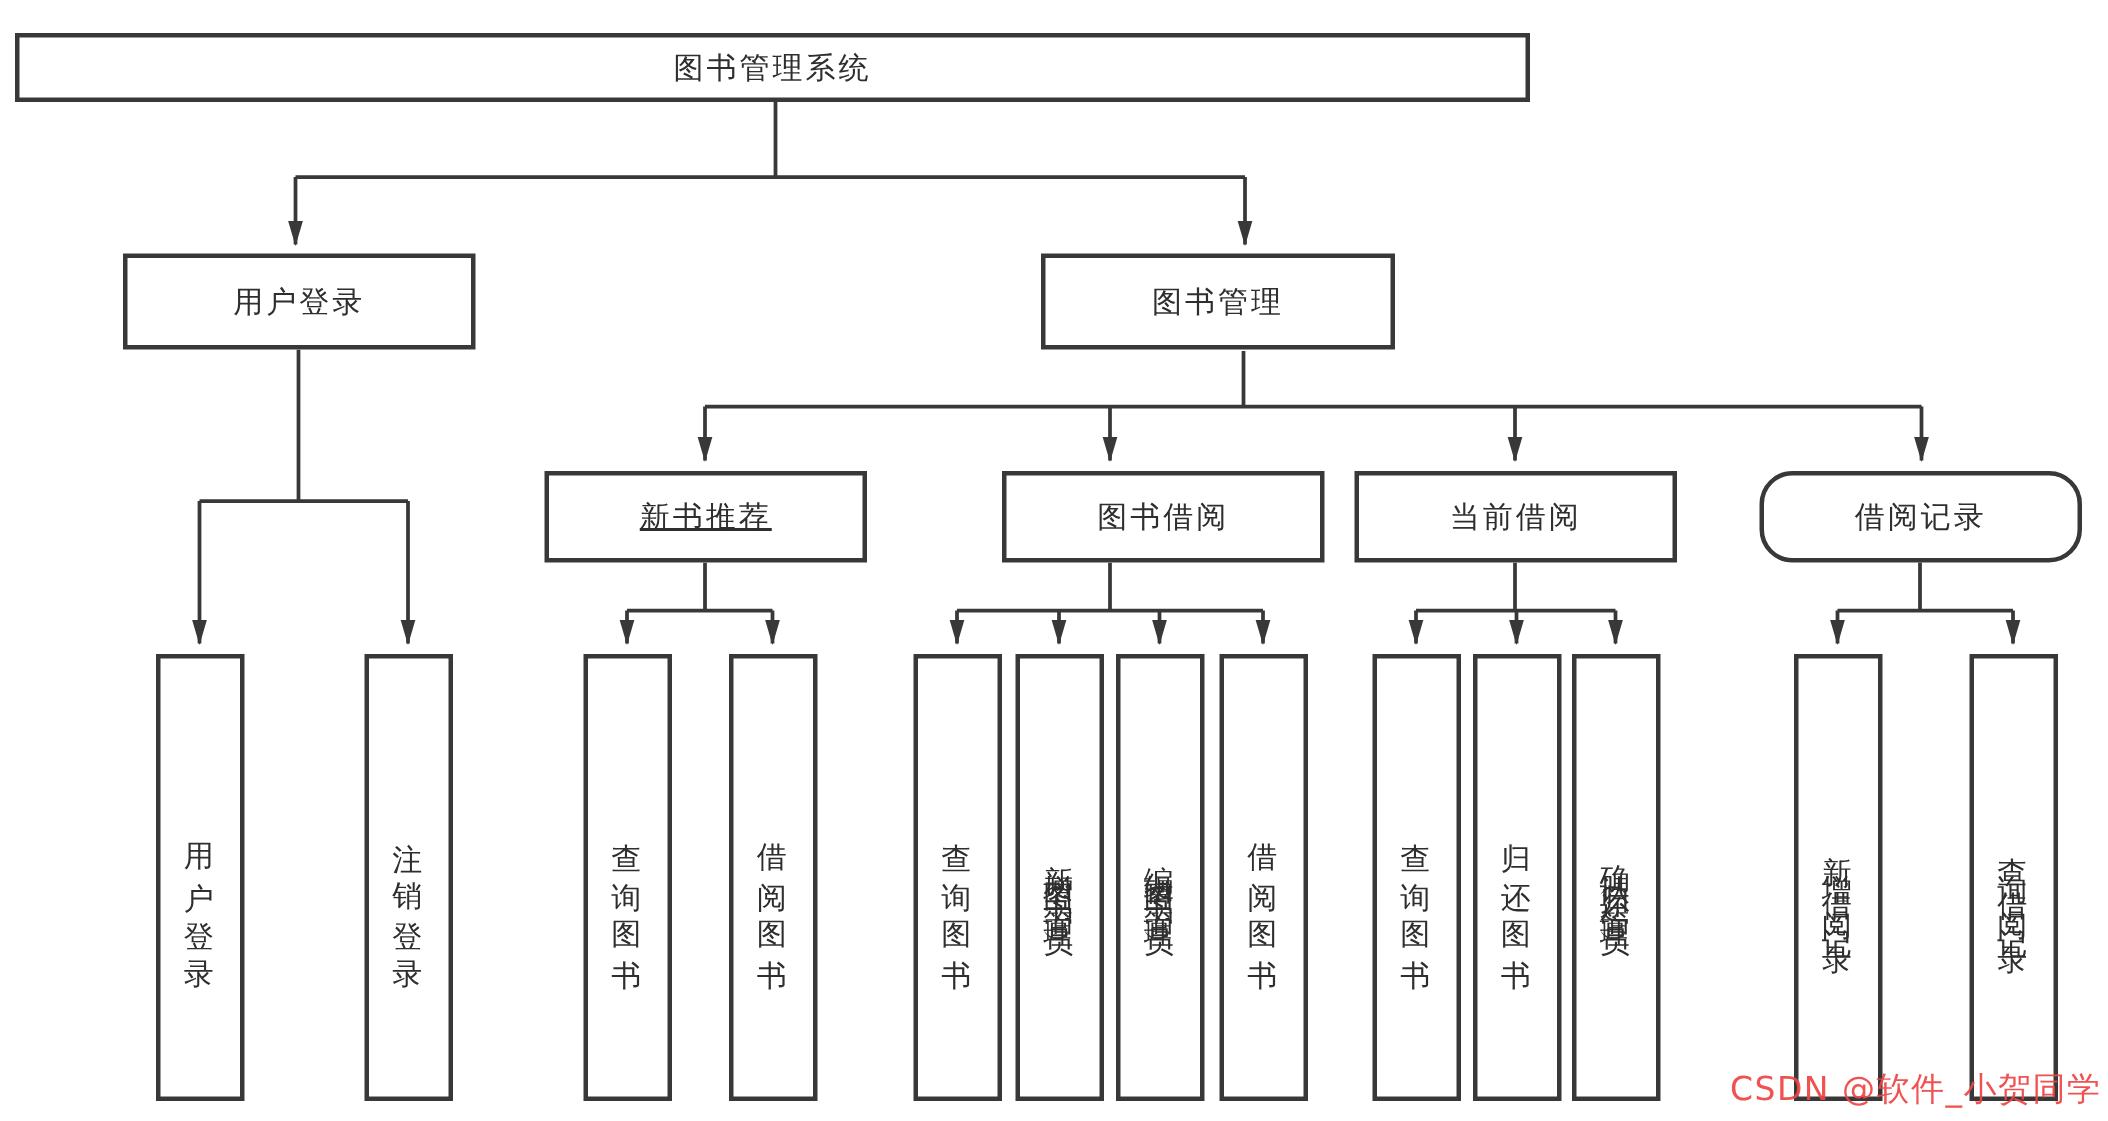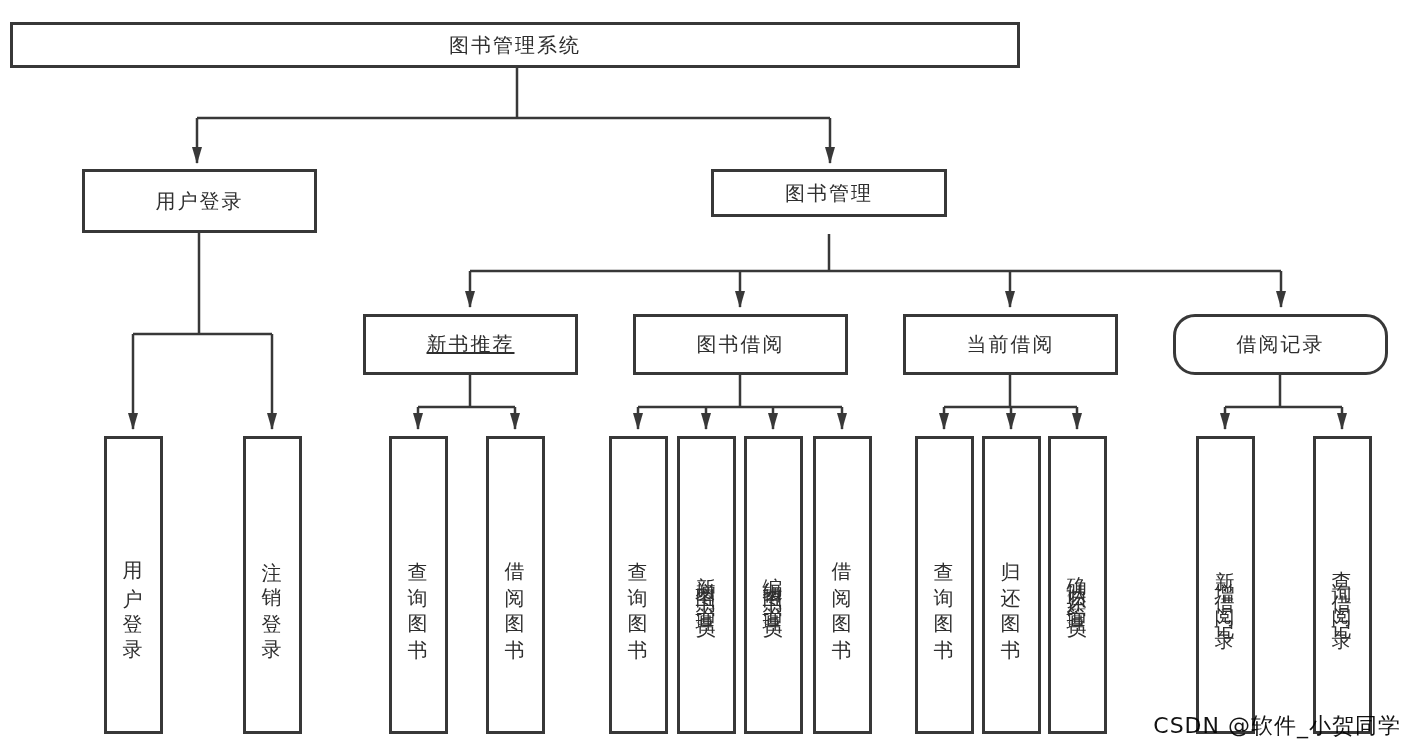--- a/index.html
+++ b/index.html
@@ -48,21 +48,21 @@
     height: 298px;
   }
   .ls4 { letter-spacing: 26px; padding-top: 26px; }
   .ls6 { letter-spacing: 12px; padding-top: 12px; }
   .ls9 { letter-spacing: 6px;  padding-top: 6px; }
   .watermark {
     position: absolute;
     right: 4px;
     bottom: 6px;
     font-size: 22px;
-    color: #000000;
+    color: #ef4444;
     opacity: 0.92;
     z-index: 6;
     letter-spacing: 1px;
   }
 </style>
 </head>
 <body>
 
 <div class="stage">
 
@@ -105,24 +105,24 @@
 
       <path d="M1280,375 L1280,407 M1225,407 L1342,407"></path>
       <path d="M1225,407 L1225,429" marker-end="url(#arw)"></path>
       <path d="M1342,407 L1342,429" marker-end="url(#arw)"></path>
     </g>
   </svg>
 
   <div class="node" style="left:10px; top:22px; width:1010px; height:46px;">图书管理系统</div>
 
   <div class="node" style="left:82px; top:169px; width:235px; height:64px;">用户登录</div>
-  <div class="node" style="left:711px; top:169px; width:236px; height:48px;">图书管理</div>
+  <div class="node" style="left:694px; top:169px; width:236px; height:64px;">图书管理</div>
 
   <div class="node" style="left:363px; top:314px; width:215px; height:61px;text-decoration:underline;">新书推荐</div>
-  <div class="node" style="left:633px; top:314px; width:215px; height:61px;">图书借阅</div>
+  <div class="node" style="left:668px; top:314px; width:215px; height:61px;">图书借阅</div>
   <div class="node" style="left:903px; top:314px; width:215px; height:61px;">当前借阅</div>
   <div class="node" style="left:1173px; top:314px; width:215px; height:61px;border-radius:22px;">借阅记录</div>
 
   <div class="vnode ls4" style="left:104px;">用户登录</div>
   <div class="vnode ls4" style="left:243px;">注销登录</div>
 
   <div class="vnode ls4" style="left:389px;">查询图书</div>
   <div class="vnode ls4" style="left:486px;">借阅图书</div>
 
   <div class="vnode ls4" style="left:609px;">查询图书</div>

